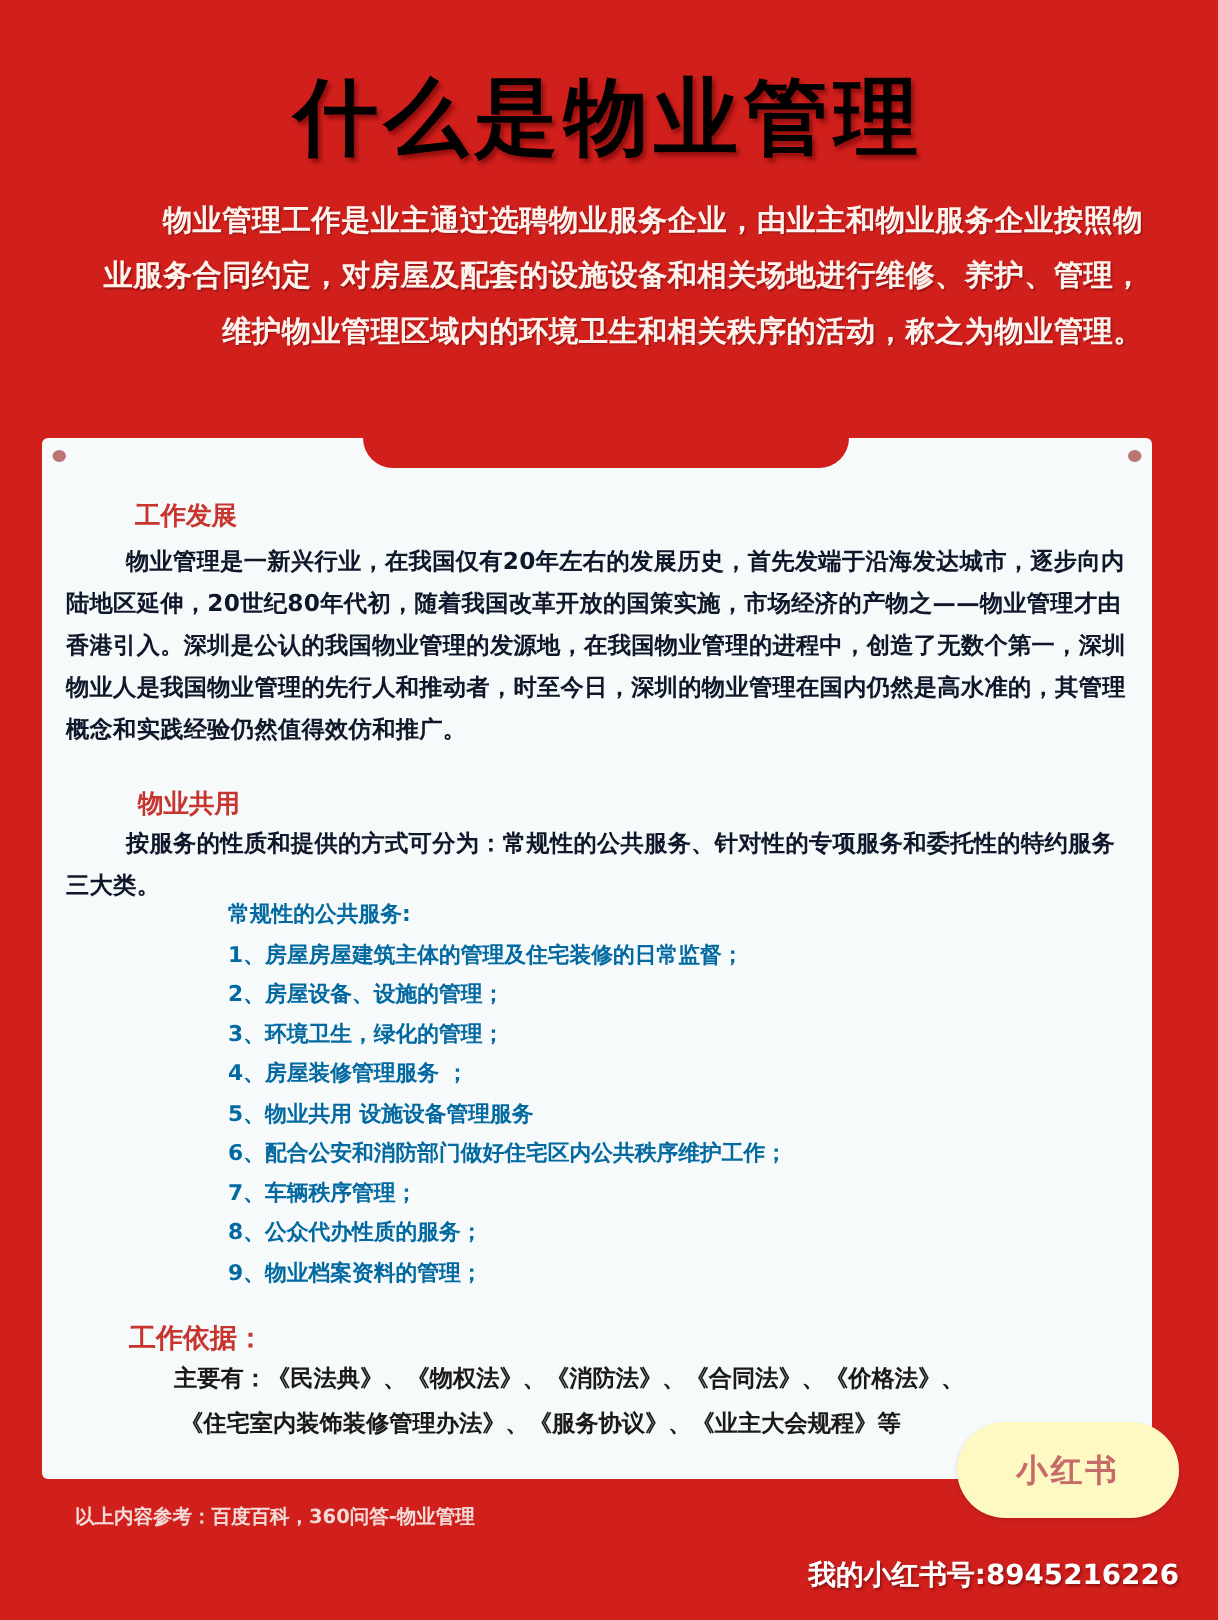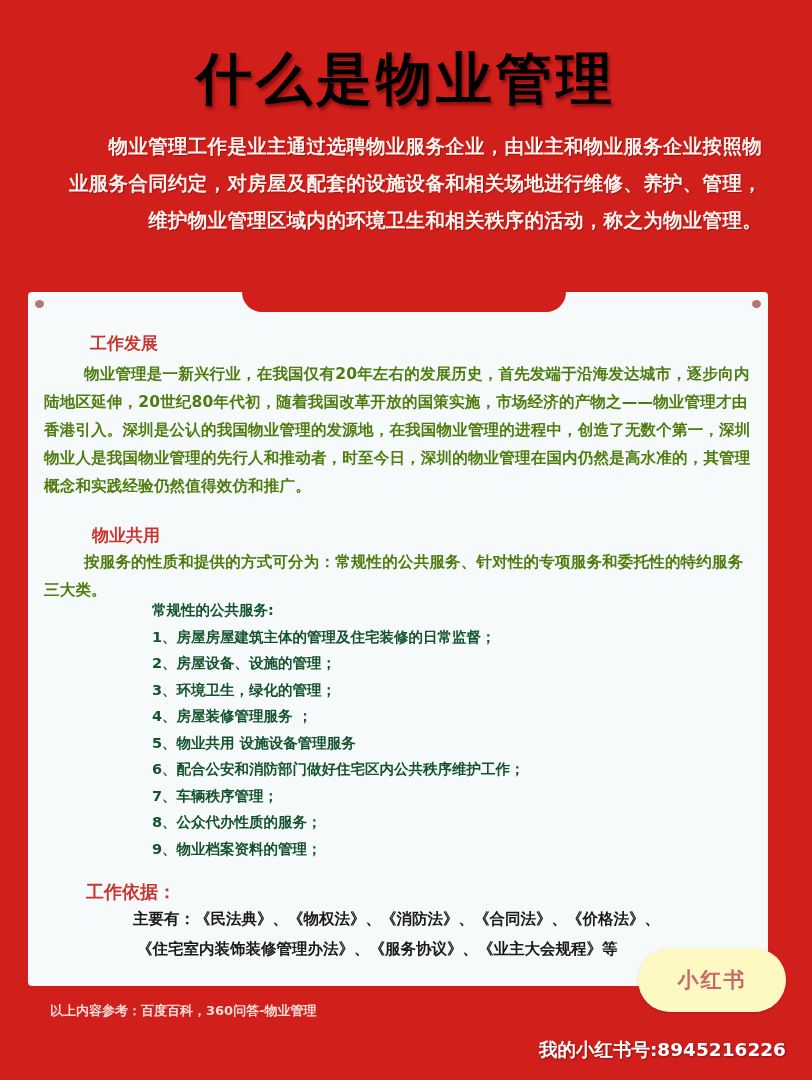--- a/index.html
+++ b/index.html
@@ -30,31 +30,31 @@
     position: absolute; left: 214px; top: 0; width: 324px; height: 20px;
     background: #d11f1c; border-radius: 0 0 24px 24px;
   }
   .pin { position: absolute; width: 9px; height: 8px; border-radius: 50%; background: #b97572; top: 8px; }
   .pin.left { left: 7px; }
   .pin.right { right: 7px; }
   .sec-title {
     position: absolute; color: #c8352e; font-weight: bold; font-size: 17px;
   }
   .para {
-    position: absolute; color: #4d7c0f; font-weight: bold; font-size: 15.5px; line-height: 28px;
+    position: absolute; color: #0f172a; font-weight: bold; font-size: 15.5px; line-height: 28px;
     text-indent: 40px; letter-spacing: 0.2px;
   }
   .list-block {
     position: absolute; left: 124px; top: 305px;
-    color: #14532d; font-weight: bold; font-size: 14.5px;
+    color: #0369a1; font-weight: bold; font-size: 14.5px;
   }
   .list-block div { height: 26.5px; line-height: 26.5px; }
   .basis {
     position: absolute; left: 88px; top: 612px; width: 640px;
-    color: #1a1a1a; font-weight: bold; font-size: 15.5px; line-height: 30px; margin-left: 17px;
+    color: #1a1a1a; font-weight: bold; font-size: 15.5px; line-height: 30px;
   }
   .basis .l2 { padding-left: 4px; }
   .watermark {
     position: absolute; left: 638px; top: 948px; width: 148px; height: 64px;
     background: #fef9c3; border-radius: 34px;
     display: flex; align-items: center; justify-content: center;
     color: #c76a6a; font-weight: bold; font-size: 21px; letter-spacing: 2px;
     box-shadow: 0 1px 3px rgba(0,0,0,0.15);
   }
   .ref {

